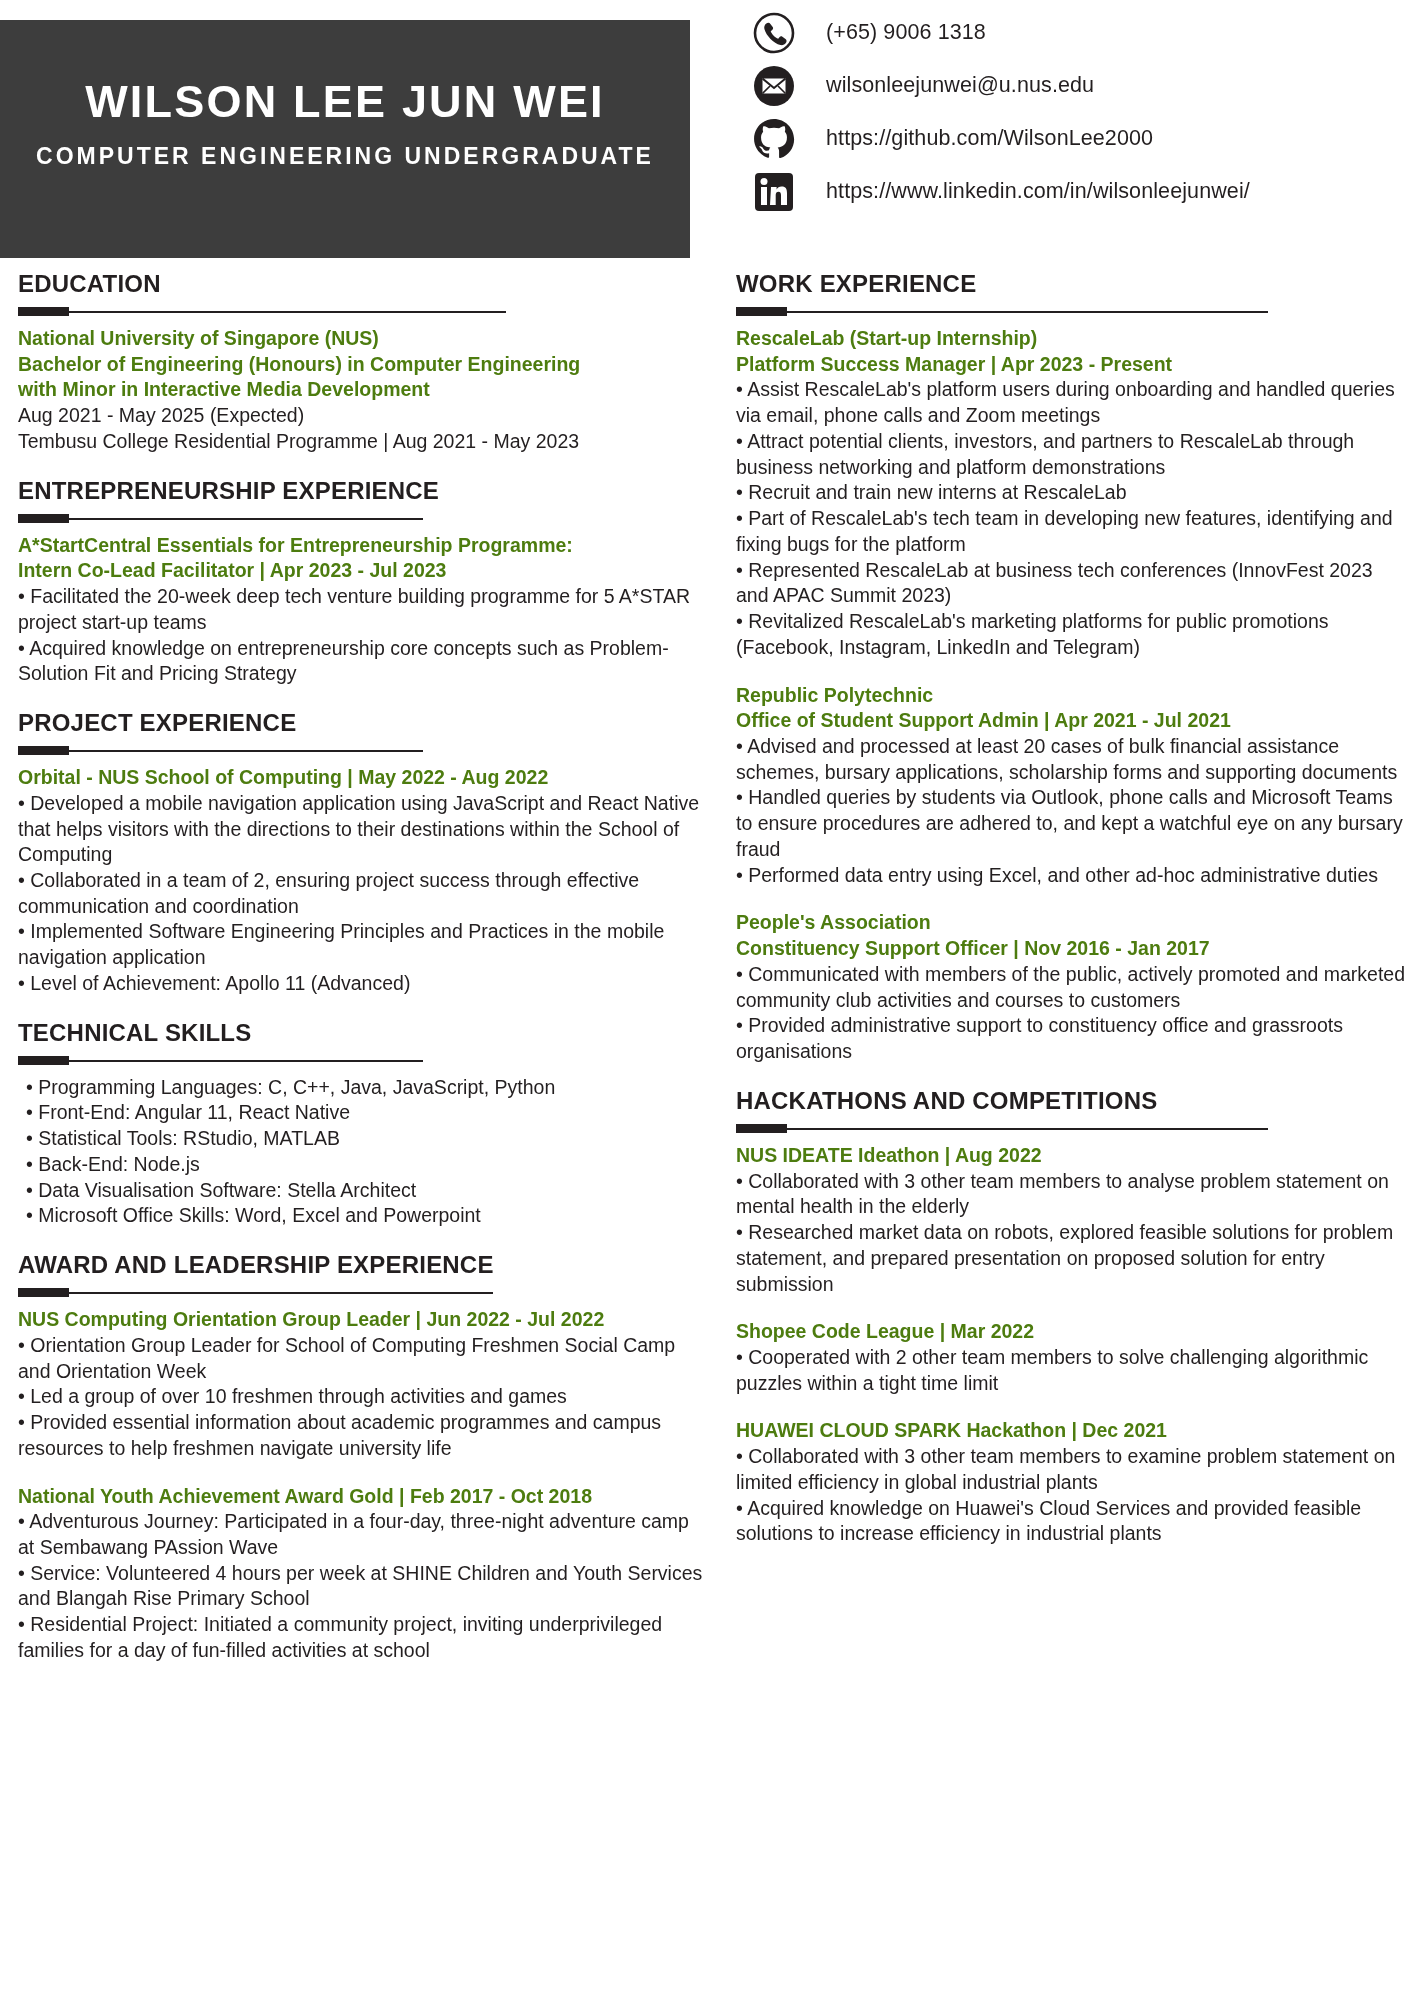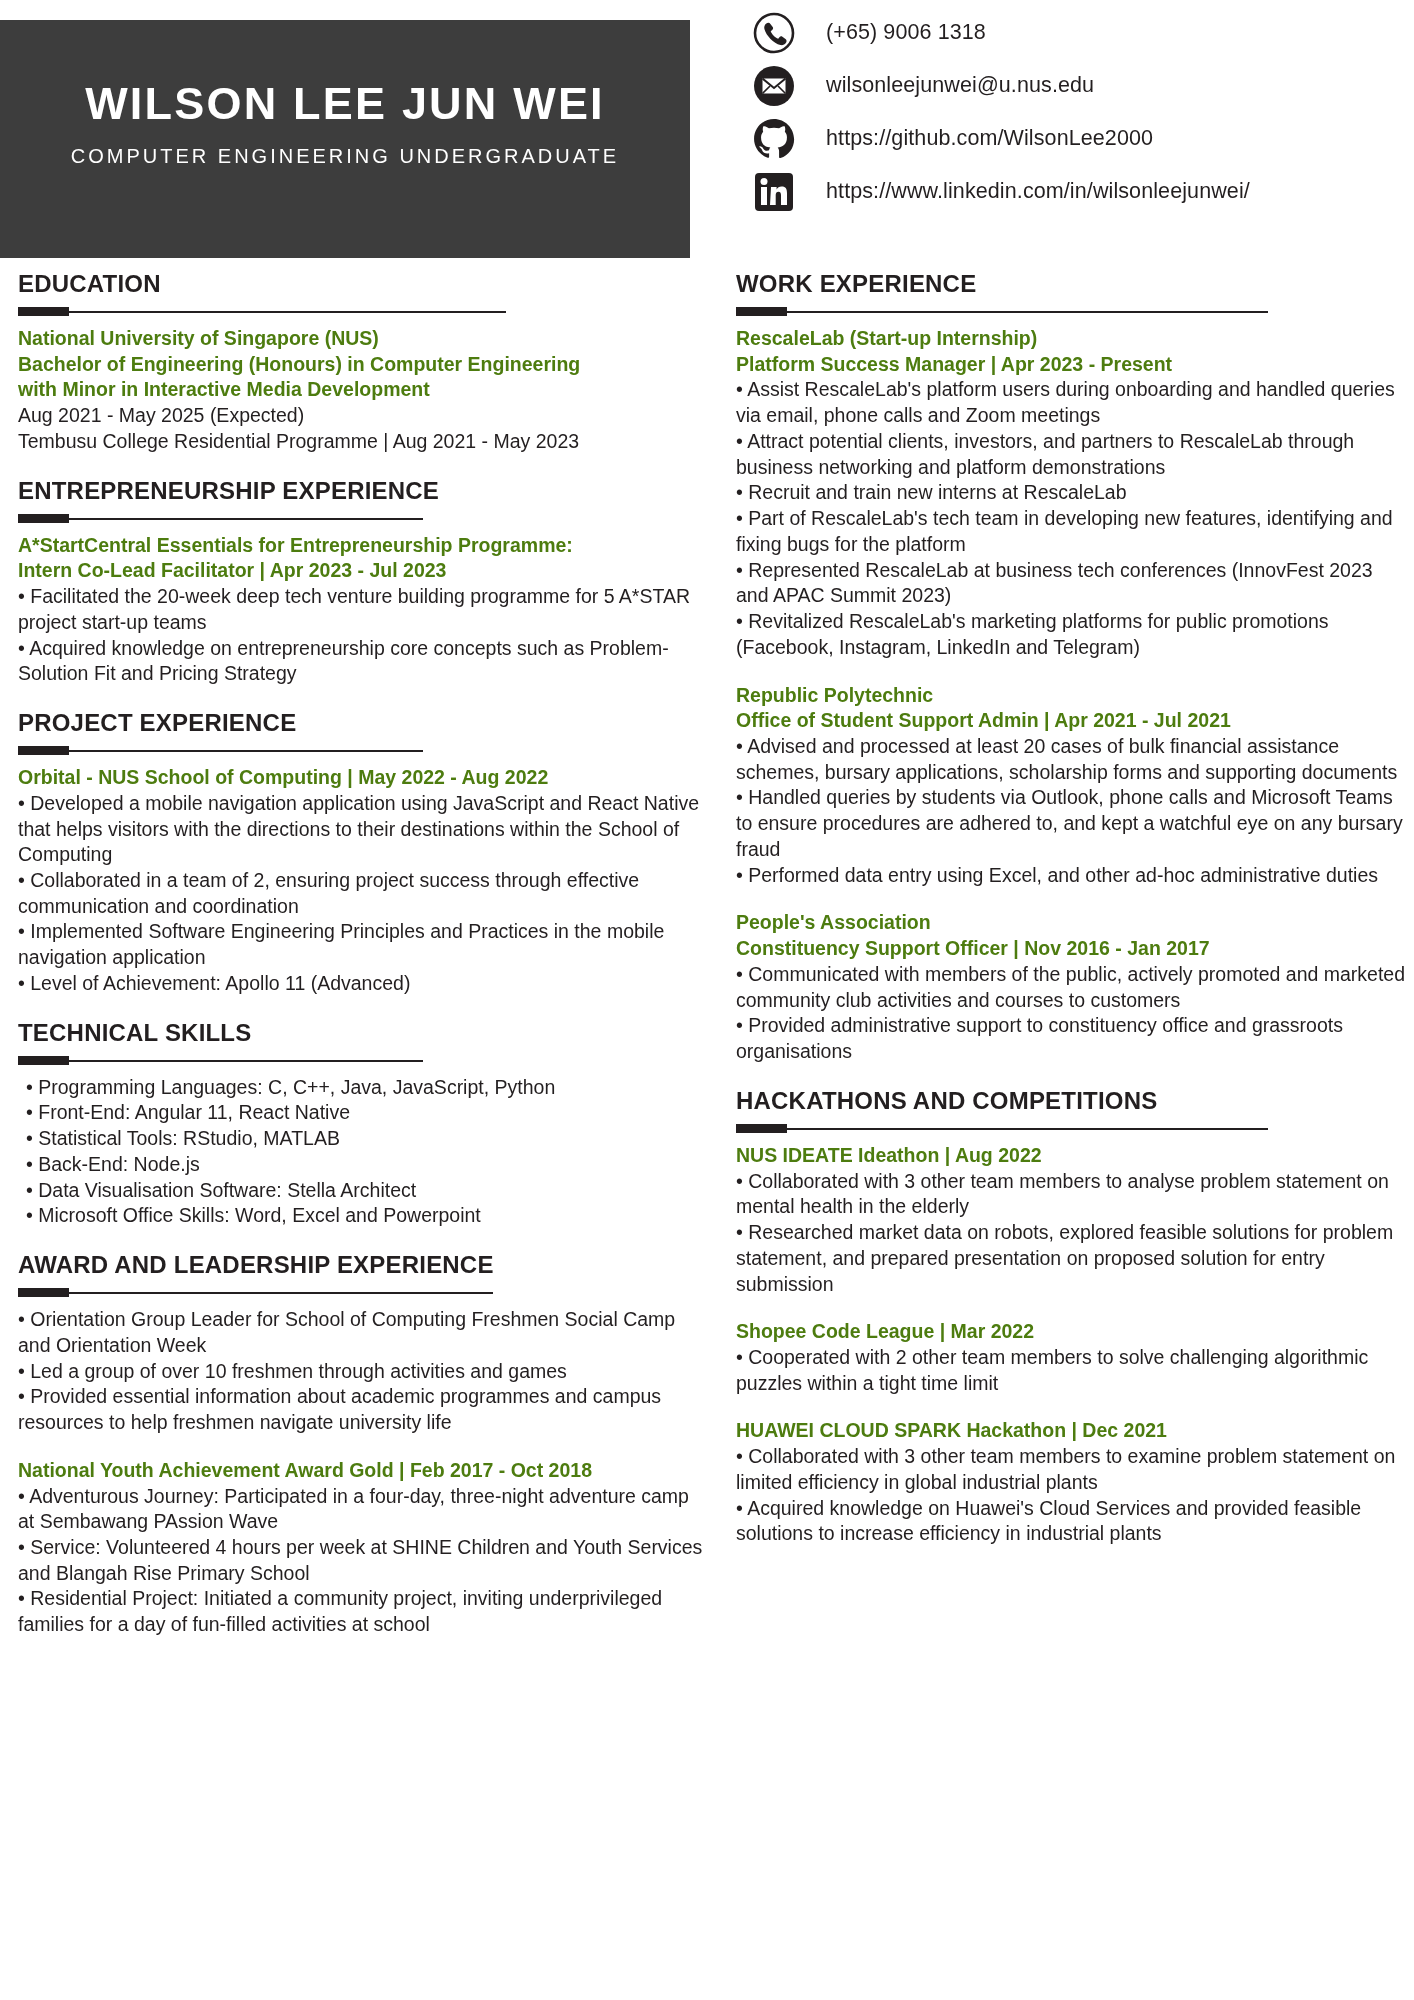--- a/index.html
+++ b/index.html
@@ -34,22 +34,22 @@
     color: #ffffff;
     font-size: 45px;
     font-weight: bold;
     letter-spacing: 2.2px;
     line-height: 1.05;
     text-align: center;
     white-space: nowrap;
   }
   .subtitle {
     color: #ffffff;
-    font-size: 20px;
-    font-weight: 400;
+    font-size: 23px;
+    font-weight: 700;
     letter-spacing: 3.0px;
     margin-top: 18px;
     text-align: center;
     white-space: nowrap;
   }
 
   
   .contact {
     position: absolute;
     left: 752px; top: 6px;
@@ -256,20 +256,21 @@
       </div>
     </div>
 
     <div class="section">
       <div class="section-title">AWARD AND LEADERSHIP EXPERIENCE</div>
       <div class="rule">
         <div class="thin" style="width:475px"></div>
           <div class="thick"></div>
       </div>
       <div class="entry">
+        <div class="entry-title">NUS Computing Orientation Group Leader | Jun 2022 - Jul 2022</div>
         <div class="bullet">• Orientation Group Leader for School of Computing Freshmen Social Camp and Orientation Week</div>
         <div class="bullet">• Led a group of over 10 freshmen through activities and games</div>
         <div class="bullet">• Provided essential information about academic programmes and campus resources to help freshmen navigate university life</div>
       </div>
       <div class="entry">
         <div class="entry-title">National Youth Achievement Award Gold | Feb 2017 - Oct 2018</div>
         <div class="bullet">• Adventurous Journey: Participated in a four-day, three-night adventure camp at Sembawang PAssion Wave</div>
         <div class="bullet">• Service: Volunteered 4 hours per week at SHINE Children and Youth Services and Blangah Rise Primary School</div>
         <div class="bullet">• Residential Project: Initiated a community project, inviting underprivileged families for a day of fun-filled activities at school</div>
       </div>

